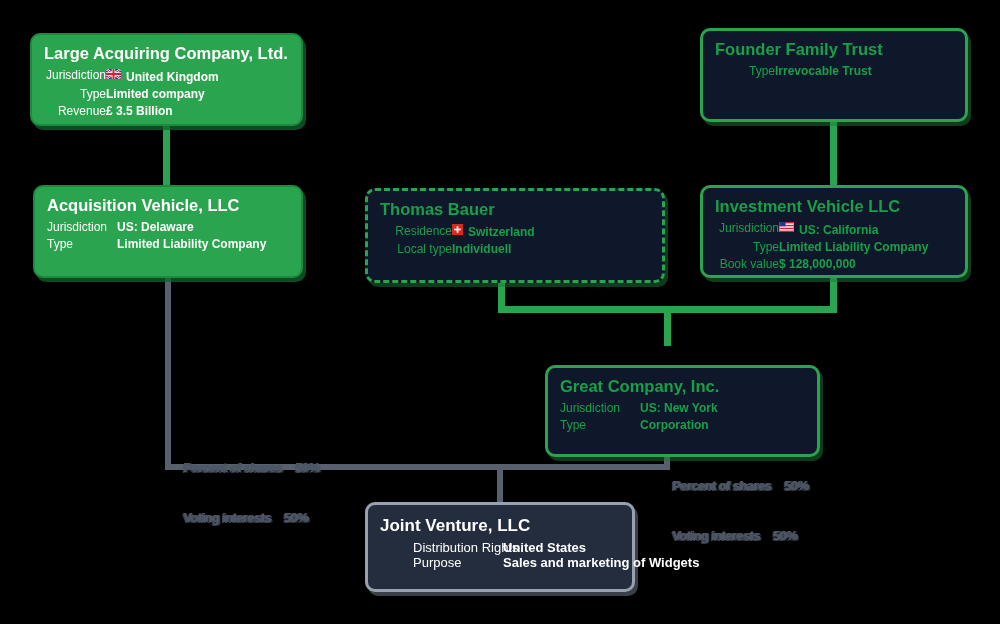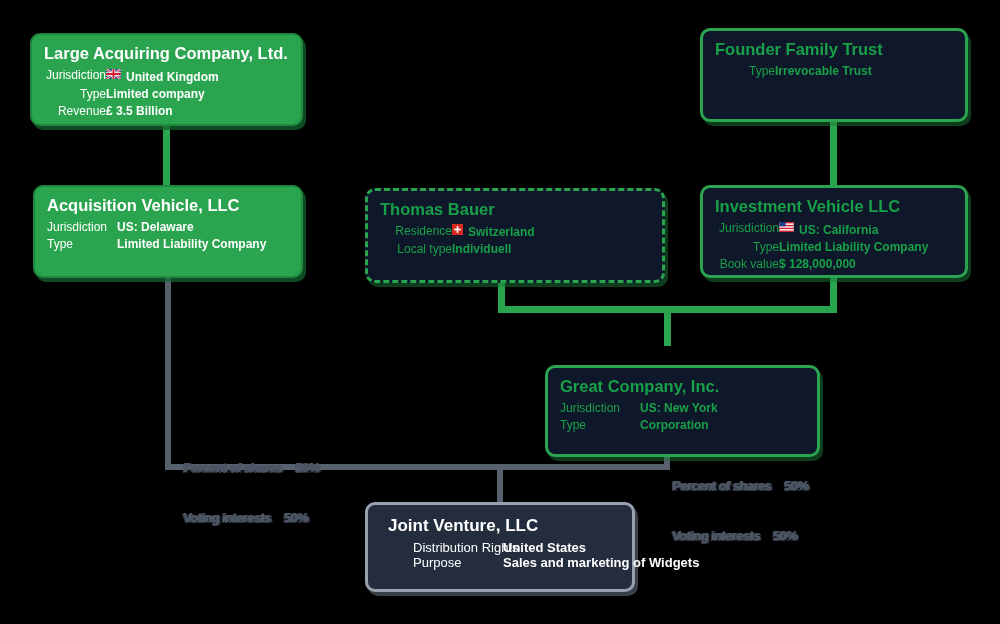--- a/index.html
+++ b/index.html
@@ -20,21 +20,21 @@
   .flag{display:inline-flex;align-items:center;line-height:0;}
 
   .green{background:#2aa44e;border:2px solid #1f8a3d;color:#ffffff;
          box-shadow:3px 4px 0 rgba(18,100,45,.75);}
   .light{background:#0f172a;border:3px solid #2aa44e;color:#17a047;
          box-shadow:3px 4px 0 rgba(26,122,55,.5);}
   .light.dashed{border-style:dashed;}
   .dark{background:#232d3e;border:3px solid #98a1b0;color:#ffffff;
         box-shadow:3px 4px 0 rgba(130,140,158,.45);}
   .dark .rows .row{font-size:13px;line-height:15px;grid-template-columns:84px 1fr;column-gap:6px;padding-left:33px;}
-  .dark .title{font-size:17px;padding-top:11px;margin-left:8px;}
+  .dark .title{font-size:17px;padding-top:11px;}
 
   
   #box-la{left:30px;top:33px;width:273px;height:93px;--lcol:62px;}
   #box-ft{left:700px;top:28px;width:268px;height:94px;--lcol:60px;}
   #box-av{left:33px;top:185px;width:270px;height:93px;--lcol:70px;}
   #box-tb{left:365px;top:188px;width:300px;height:95px;--lcol:72px;}
   #box-iv{left:700px;top:185px;width:268px;height:93px;--lcol:64px;}
   #box-gc{left:545px;top:345px;width:275px;height:92px;margin-top:20px;--lcol:80px;}
   #box-jv{left:365px;top:502px;width:270px;height:90px;}
 

